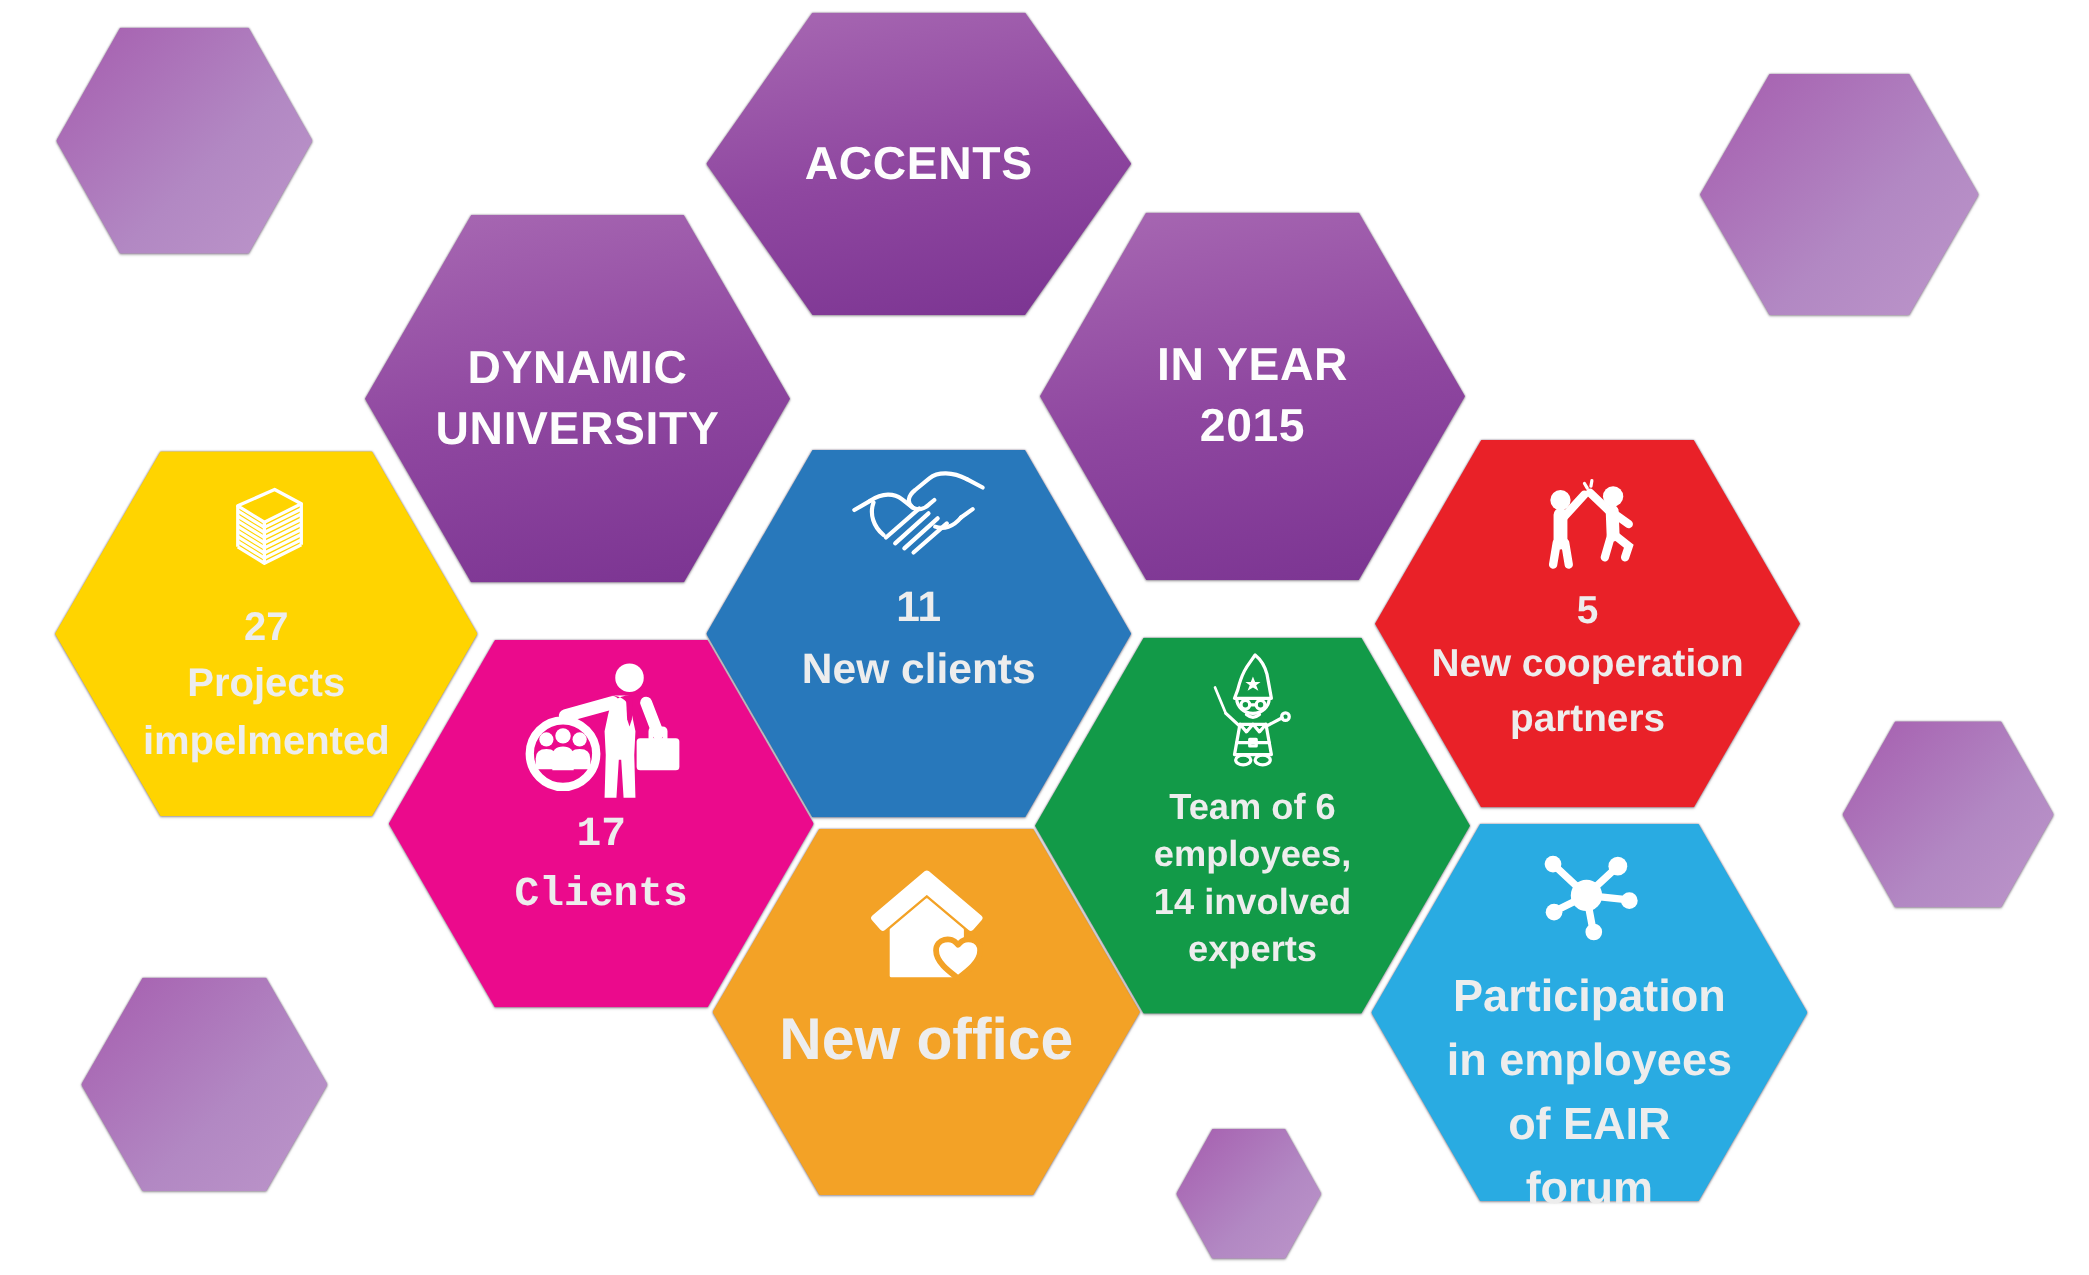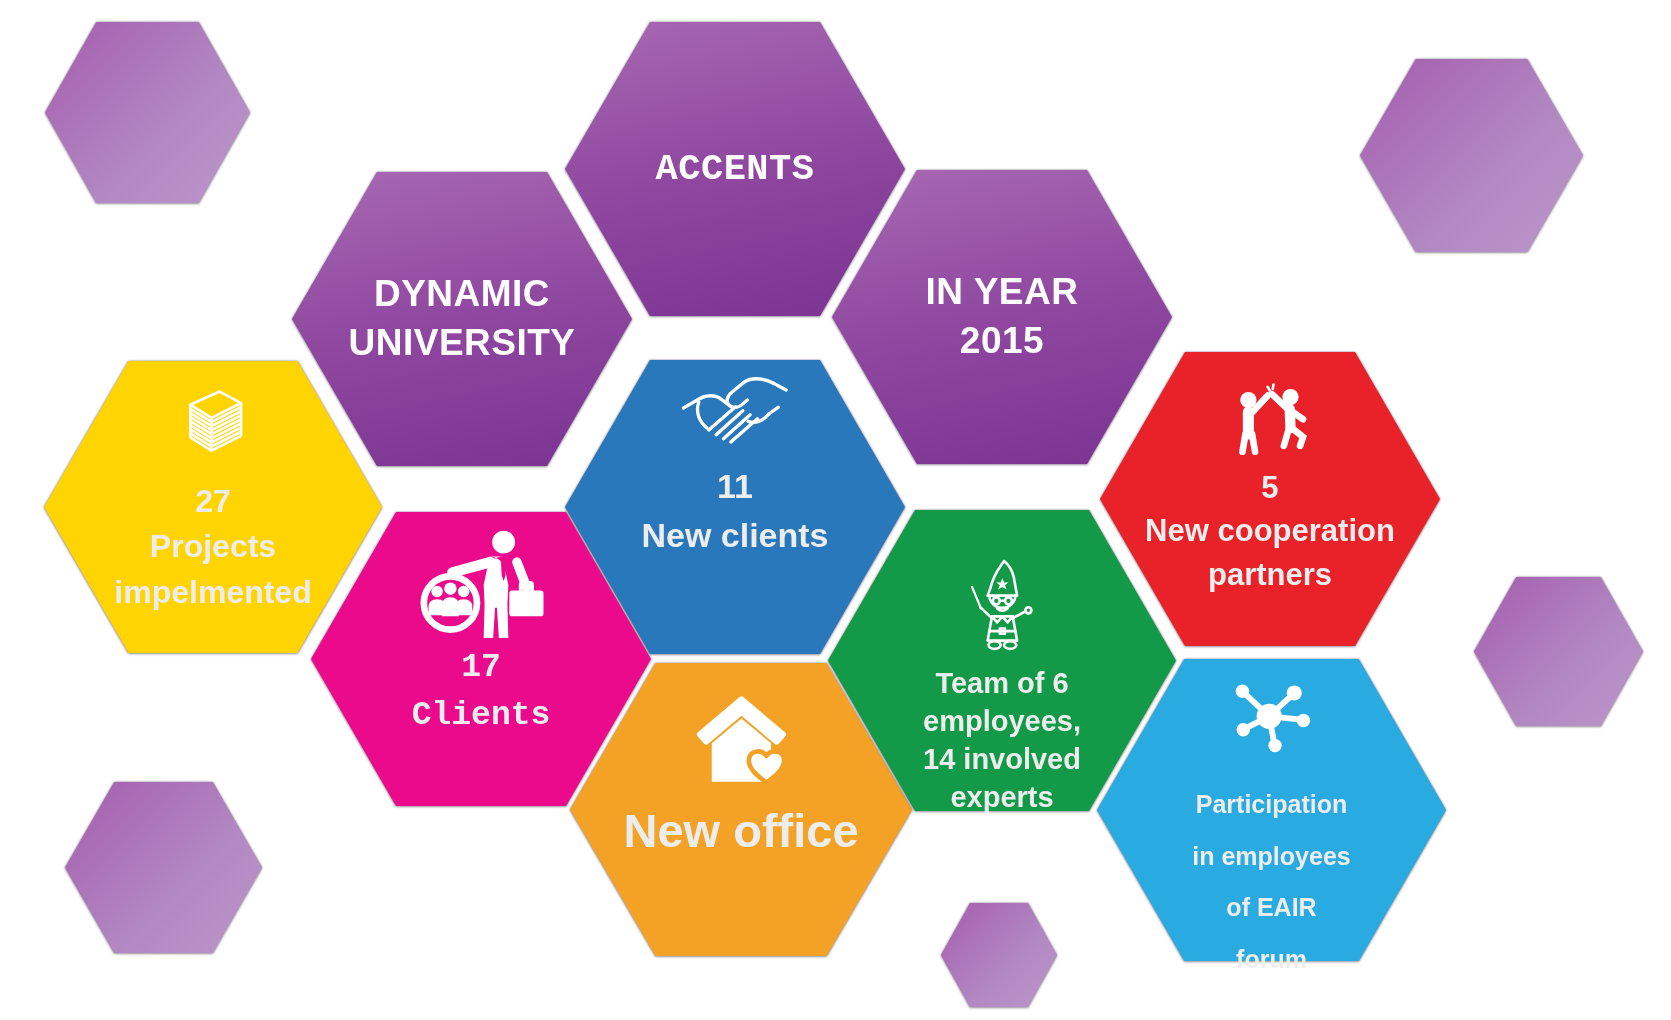--- a/index.html
+++ b/index.html
@@ -18,21 +18,21 @@
   .hex-content{
     position:absolute;left:50%;top:0;height:100%;width:136%;transform:translateX(-50%);
     display:flex;flex-direction:column;align-items:center;justify-content:flex-start;
     text-align:center;color:#ededed;
   }
   .hex-title .hex-content{justify-content:center;color:#fdfdfd;}
   .hex-title .line{font-size:37px;line-height:1.32;letter-spacing:0.5px;}
   .val,.line{white-space:nowrap;}
 
   
-  #hx-accents   {left:565px; top:22px;  width:340px;height:294px;font-family:Liberation Mono, monospace;}
+  #hx-accents   {left:565px; top:10px;  width:340px;height:242px;}
   #hx-dynamic   {left:292px; top:172px; width:340px;height:294px;}
   #hx-inyear    {left:832px; top:170px; width:340px;height:294px;}
   #hx-projects  {left:44px;  top:361px; width:338px;height:292px;}
   #hx-newclients{left:565px; top:360px; width:340px;height:294px;}
   #hx-clients   {left:311px; top:512px; width:340px;height:294px;}
   #hx-team      {left:828px; top:510px; width:348px;height:301px;}
   #hx-partners  {left:1100px;top:352px; width:340px;height:294px;}
   #hx-office    {left:570px; top:663px; width:342px;height:293px;}
   #hx-eair      {left:1097px;top:659px; width:349px;height:302px;}
   
@@ -44,25 +44,25 @@
 
   
   .c-projects  {padding-top:24px;font-size:32px;line-height:1.42;}
   .c-projects  svg{margin-bottom:12px;}
   .c-clients   {padding-top:14px;font-size:33px;line-height:1.45;font-family:Liberation Mono, monospace;}
   .c-clients   svg{margin-bottom:4px;}
   .c-newclients{padding-top:10px;font-size:34px;line-height:1.45;}
   .c-newclients svg{margin-bottom:12px;}
   .c-office    {padding-top:30px;font-size:47px;}
   .c-office    .line{margin-top:16px;}
-  .c-team      {padding-top:6px;font-size:29px;line-height:1.31;justify-content:flex-end;}
+  .c-team      {padding-top:6px;font-size:29px;line-height:1.31;}
   .c-team      svg{margin-bottom:6px;}
   .c-partners  {padding-top:26px;font-size:31px;line-height:1.4;}
   .c-partners  svg{margin-bottom:4px;}
-  .c-eair      {padding-top:16px;font-size:25px;line-height:1.42;justify-content:space-between;}
+  .c-eair      {padding-top:16px;font-size:36px;line-height:1.42;}
   .c-eair      svg{margin-bottom:10px;}
 </style>
 </head>
 <body>
 
 <div class="stage">
 
   <div class="hex" id="hx-deco-tl">
     <div class="bgwrap">
         <div class="bg fill-deco"></div>

